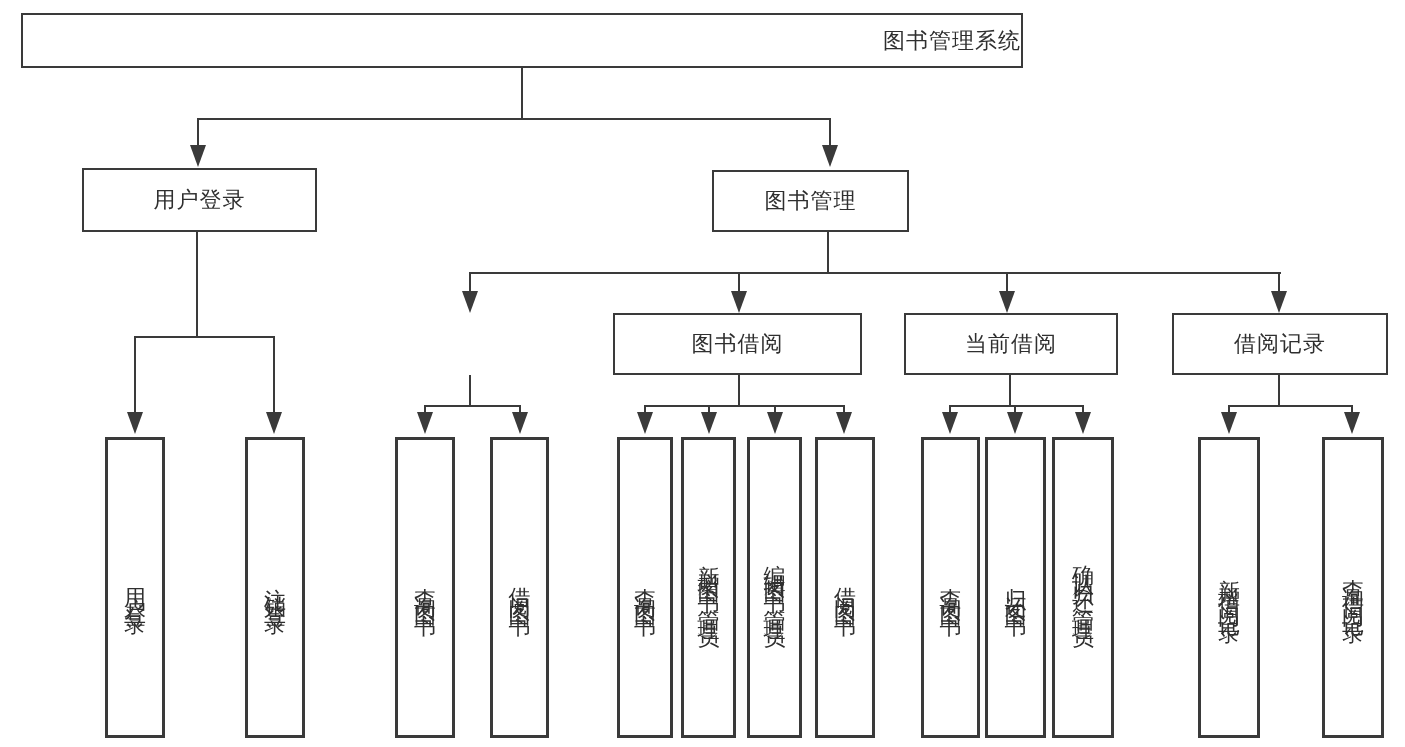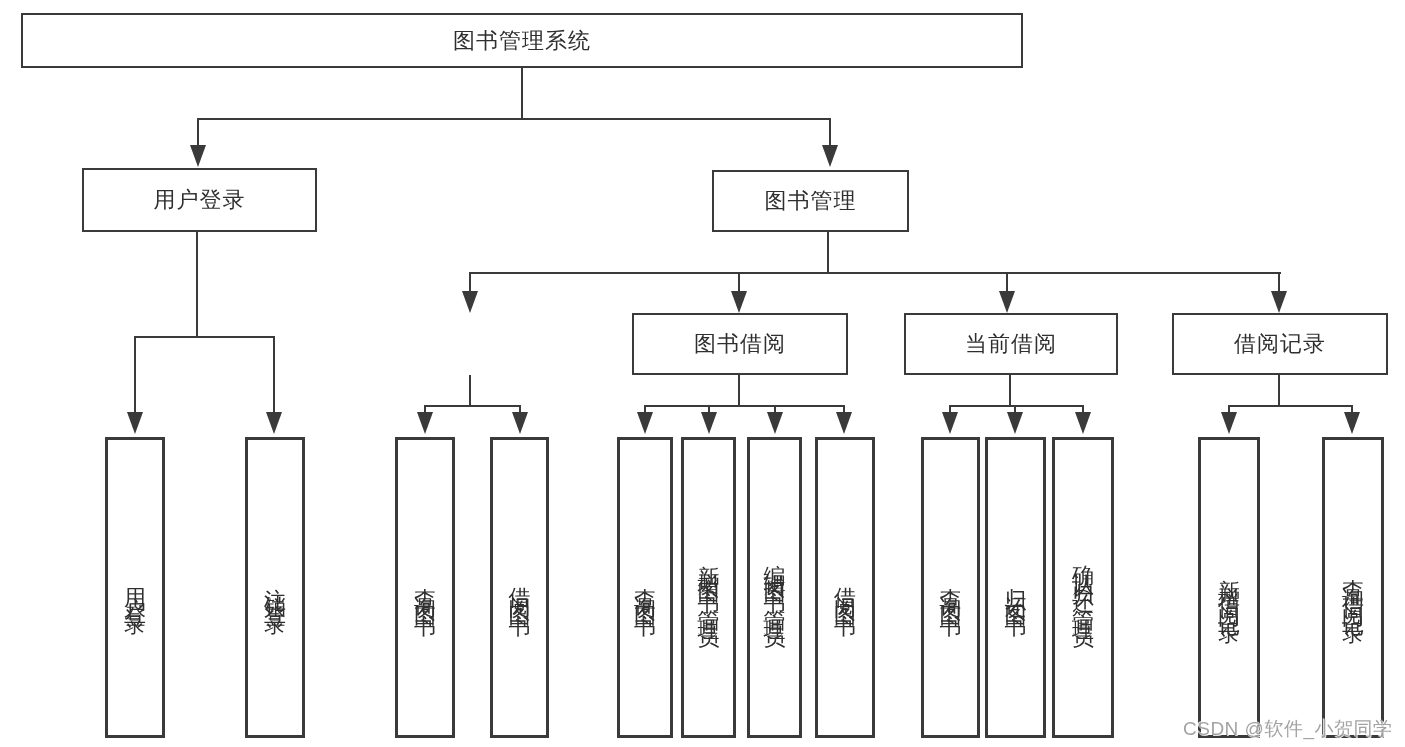--- a/index.html
+++ b/index.html
@@ -66,21 +66,21 @@
     text-shadow: 1px 1px 0 rgba(255,255,255,0.85), -1px -1px 0 rgba(255,255,255,0.85);
     z-index: 3;
     white-space: nowrap;
   }
 </style>
 </head>
 <body>
 
 <div class="stage">
 
-  <div class="node" style="left:21px; top:13px; width:1002px; height:55px;">
+  <div class="node" style="left:21px; top:13px; width:1002px; height:55px;justify-content:flex-end;">
     <span>图书管理系统</span>
   </div>
 
   <div class="vline" style="left:521px; top:68px; height:50px;"></div>
   <div class="hline" style="left:197px; top:118px; width:634px;"></div>
   <div class="vline" style="left:197px; top:118px; height:28px;"></div>
   <div class="arrow" style="left:190px; top:145px;"></div>
   <div class="vline" style="left:829px; top:118px; height:28px;"></div>
   <div class="arrow" style="left:822px; top:145px;"></div>
 
@@ -102,21 +102,21 @@
   <div class="hline" style="left:469px; top:272px; width:812px;"></div>
   <div class="vline" style="left:469px; top:272px; height:20px;"></div>
   <div class="arrow" style="left:462px; top:291px;"></div>
   <div class="vline" style="left:738px; top:272px; height:20px;"></div>
   <div class="arrow" style="left:731px; top:291px;"></div>
   <div class="vline" style="left:1006px; top:272px; height:20px;"></div>
   <div class="arrow" style="left:999px; top:291px;"></div>
   <div class="vline" style="left:1278px; top:272px; height:20px;"></div>
   <div class="arrow" style="left:1271px; top:291px;"></div>
 
-  <div class="node" style="left:632px; top:313px; width:216px; height:62px;">
+  <div class="node" style="left:613px; top:313px; width:249px; height:62px;">
     <span>图书借阅</span>
   </div>
   <div class="node" style="left:904px; top:313px; width:214px; height:62px;">
     <span>当前借阅</span>
   </div>
   <div class="node" style="left:1172px; top:313px; width:216px; height:62px;">
     <span>借阅记录</span>
   </div>
 
   <div class="vline" style="left:469px; top:375px; height:30px;"></div>
@@ -190,15 +190,14 @@
     <span class="vtext">确认归还（管理员）</span>
   </div>
 
   <div class="node leaf" style="left:1198px; top:437px; width:62px; height:301px;">
     <span class="vtext">新增借阅记录</span>
   </div>
   <div class="node leaf" style="left:1322px; top:437px; width:62px; height:301px;">
     <span class="vtext">查询借阅记录</span>
   </div>
 
-  <div class="watermark">CSDN @软件_小贺同学</div>
 
 </div>
 
 </body></html>

